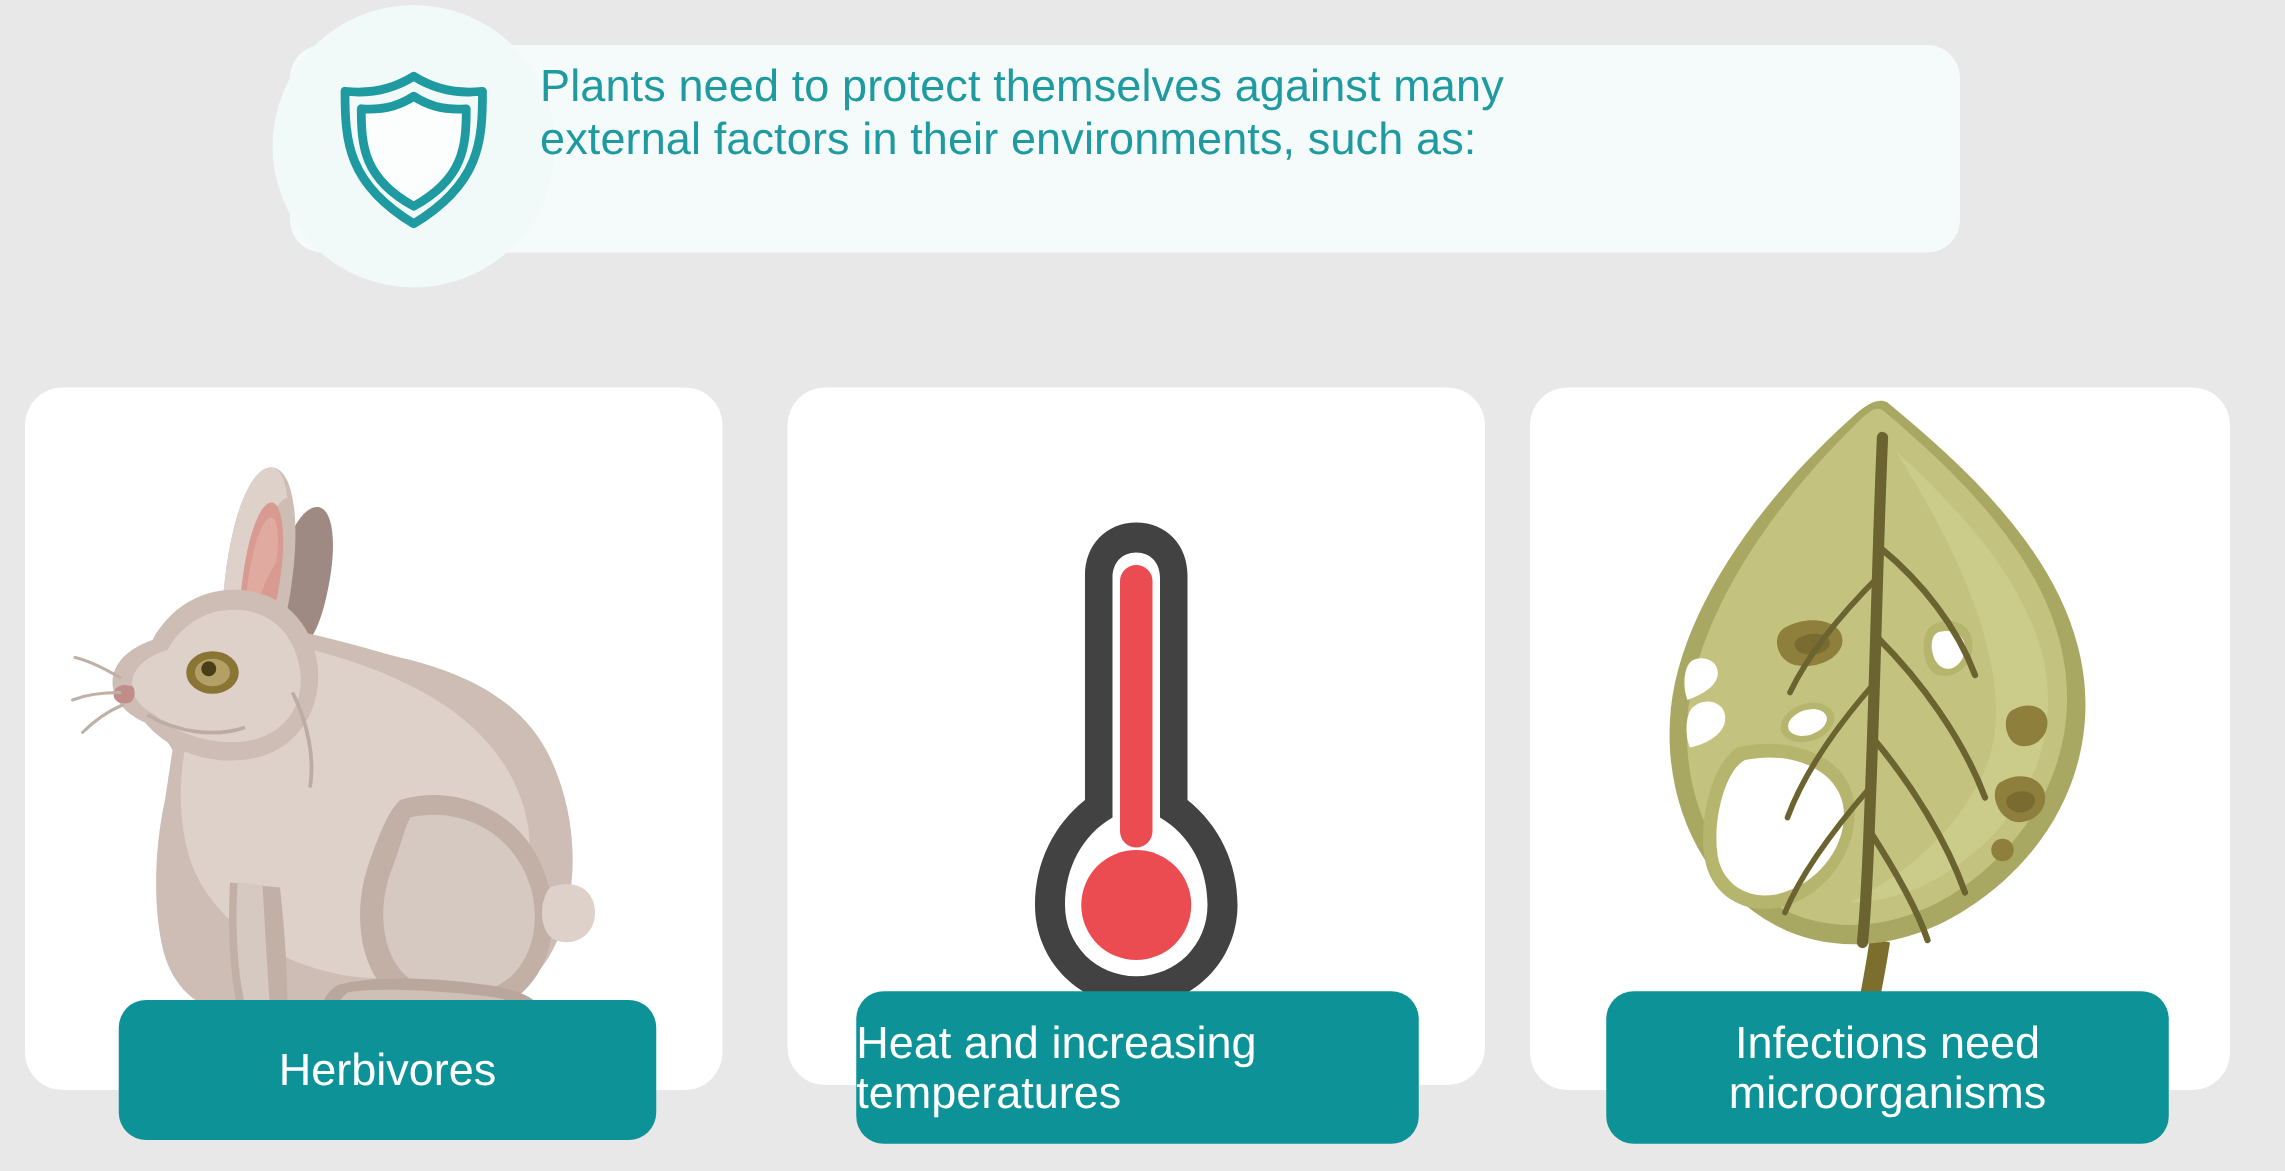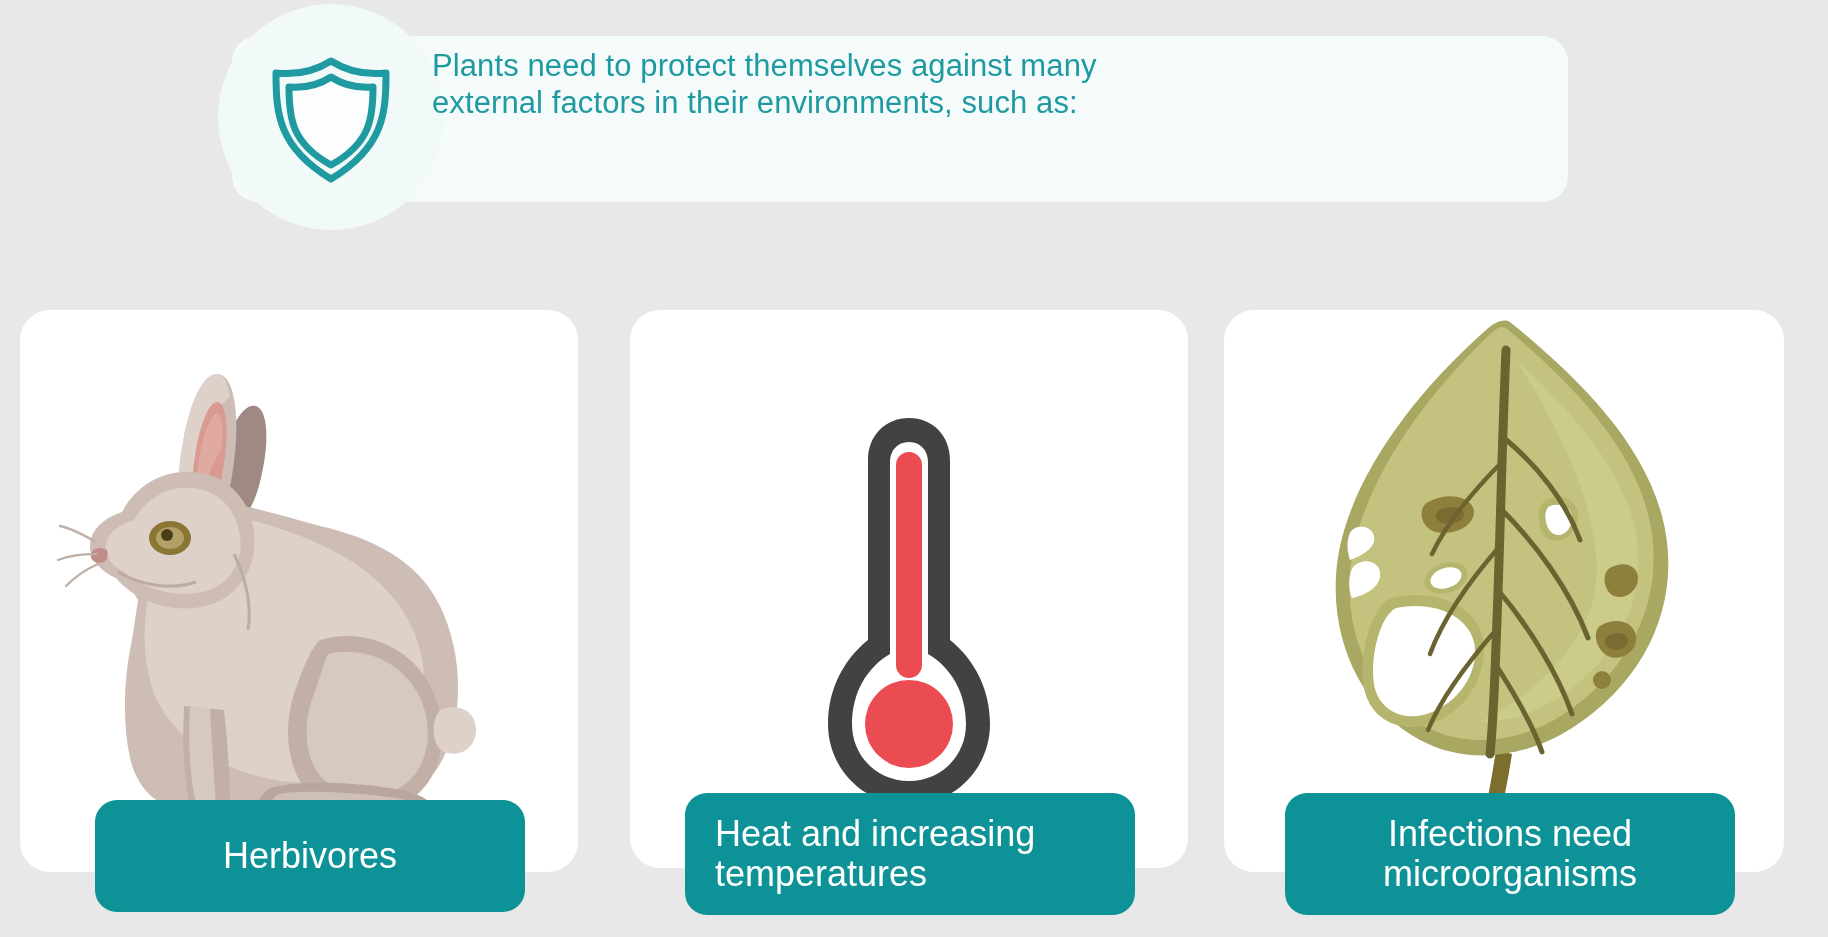--- a/index.html
+++ b/index.html
@@ -47,21 +47,21 @@
     top: 55px;
     width: 134px;
     height: 130px;
   }
   .banner-text {
     position: absolute;
     left: 432px;
     top: 48px;
     width: 1040px;
     color: #1e9aa0;
-    font-size: 31px;
+    font-size: 36px;
     line-height: 1.18;
     letter-spacing: 0.1px;
     white-space: pre-line;
   }
 
   
   .card {
     position: absolute;
     top: 310px;
     background: #ffffff;
@@ -93,21 +93,20 @@
     box-sizing: border-box;
     white-space: pre-line;
   }
   .label-1 {
     left: 95px;  top: 800px;  width: 430px; height: 112px;
     justify-content: center;
     text-align: left;
   }
   .label-2 {
     left: 685px; top: 793px;  width: 450px; height: 122px;
-    padding-left: 30px;
     text-align: left;
   }
   .label-3 {
     left: 1285px; top: 793px; width: 450px; height: 122px;
     justify-content: center;
     text-align: center;
   }
 </style>
 </head>
 <body>

